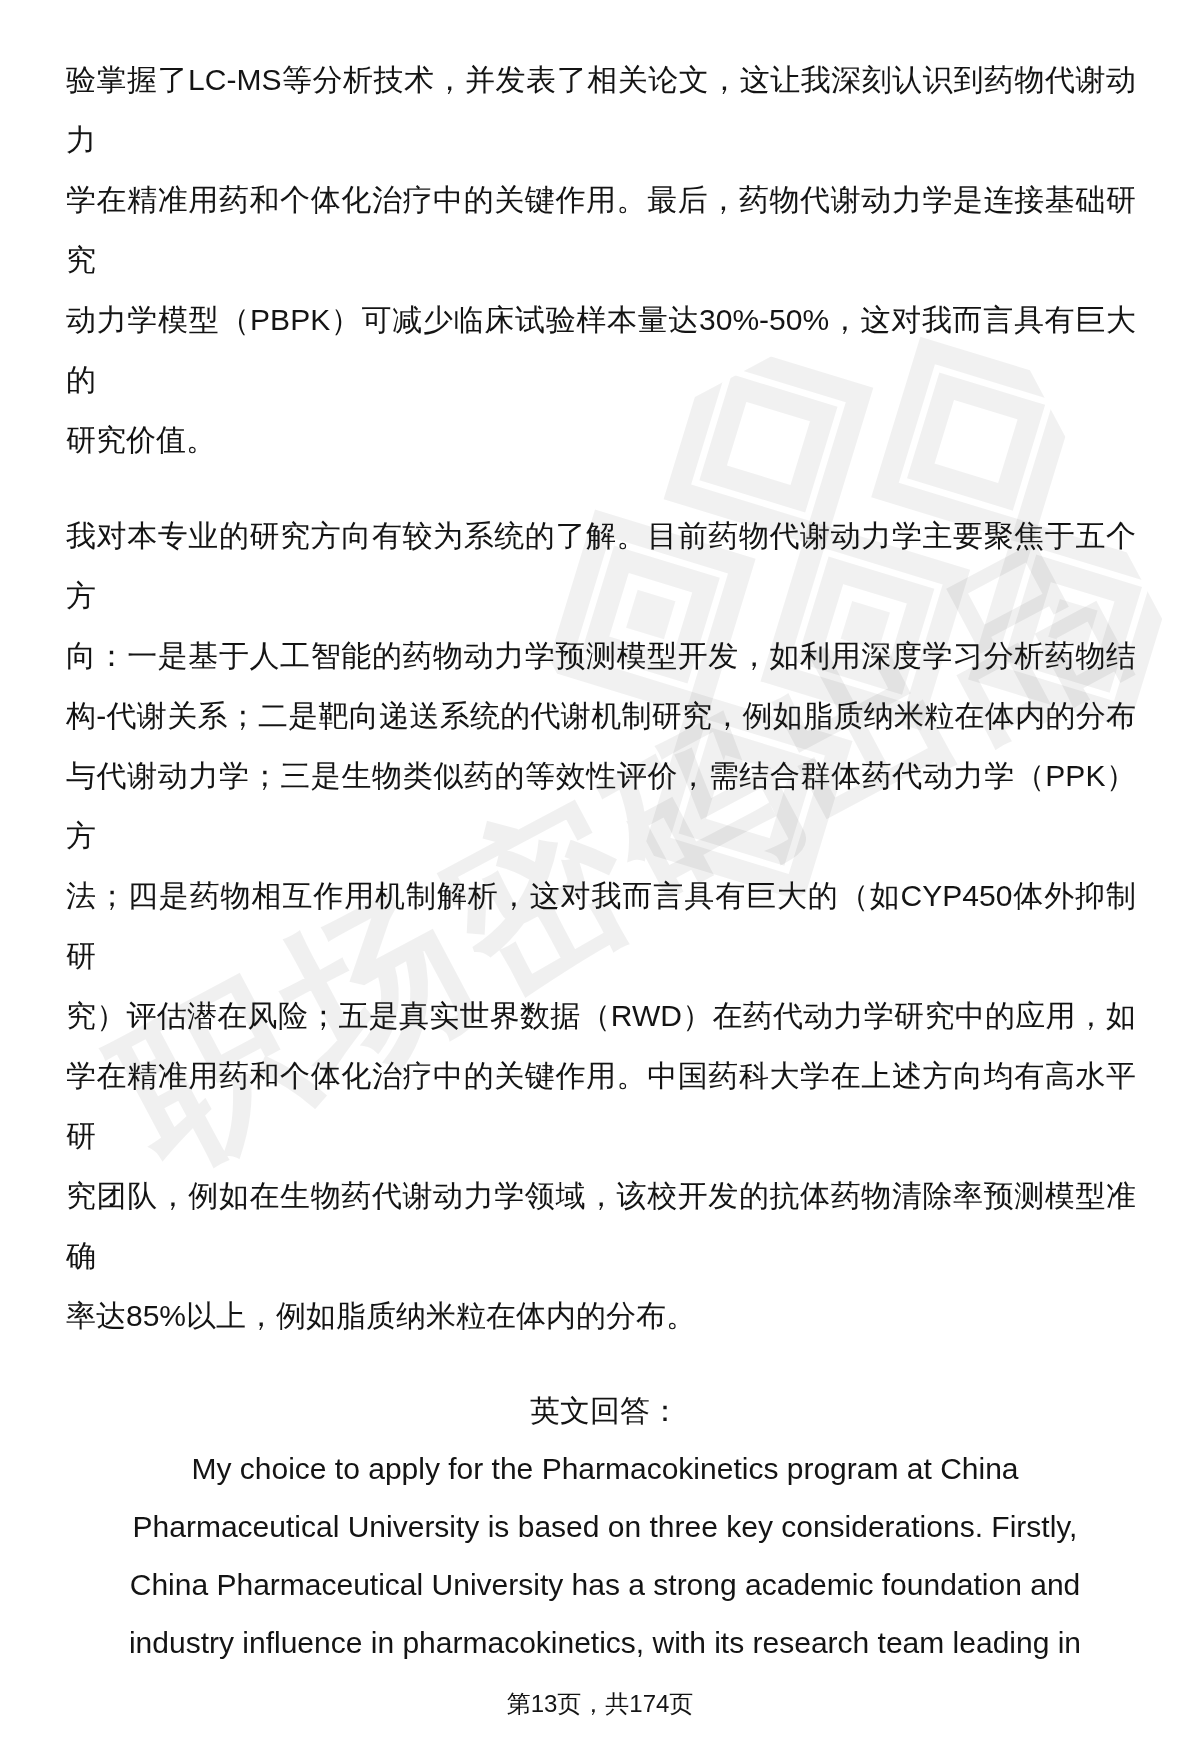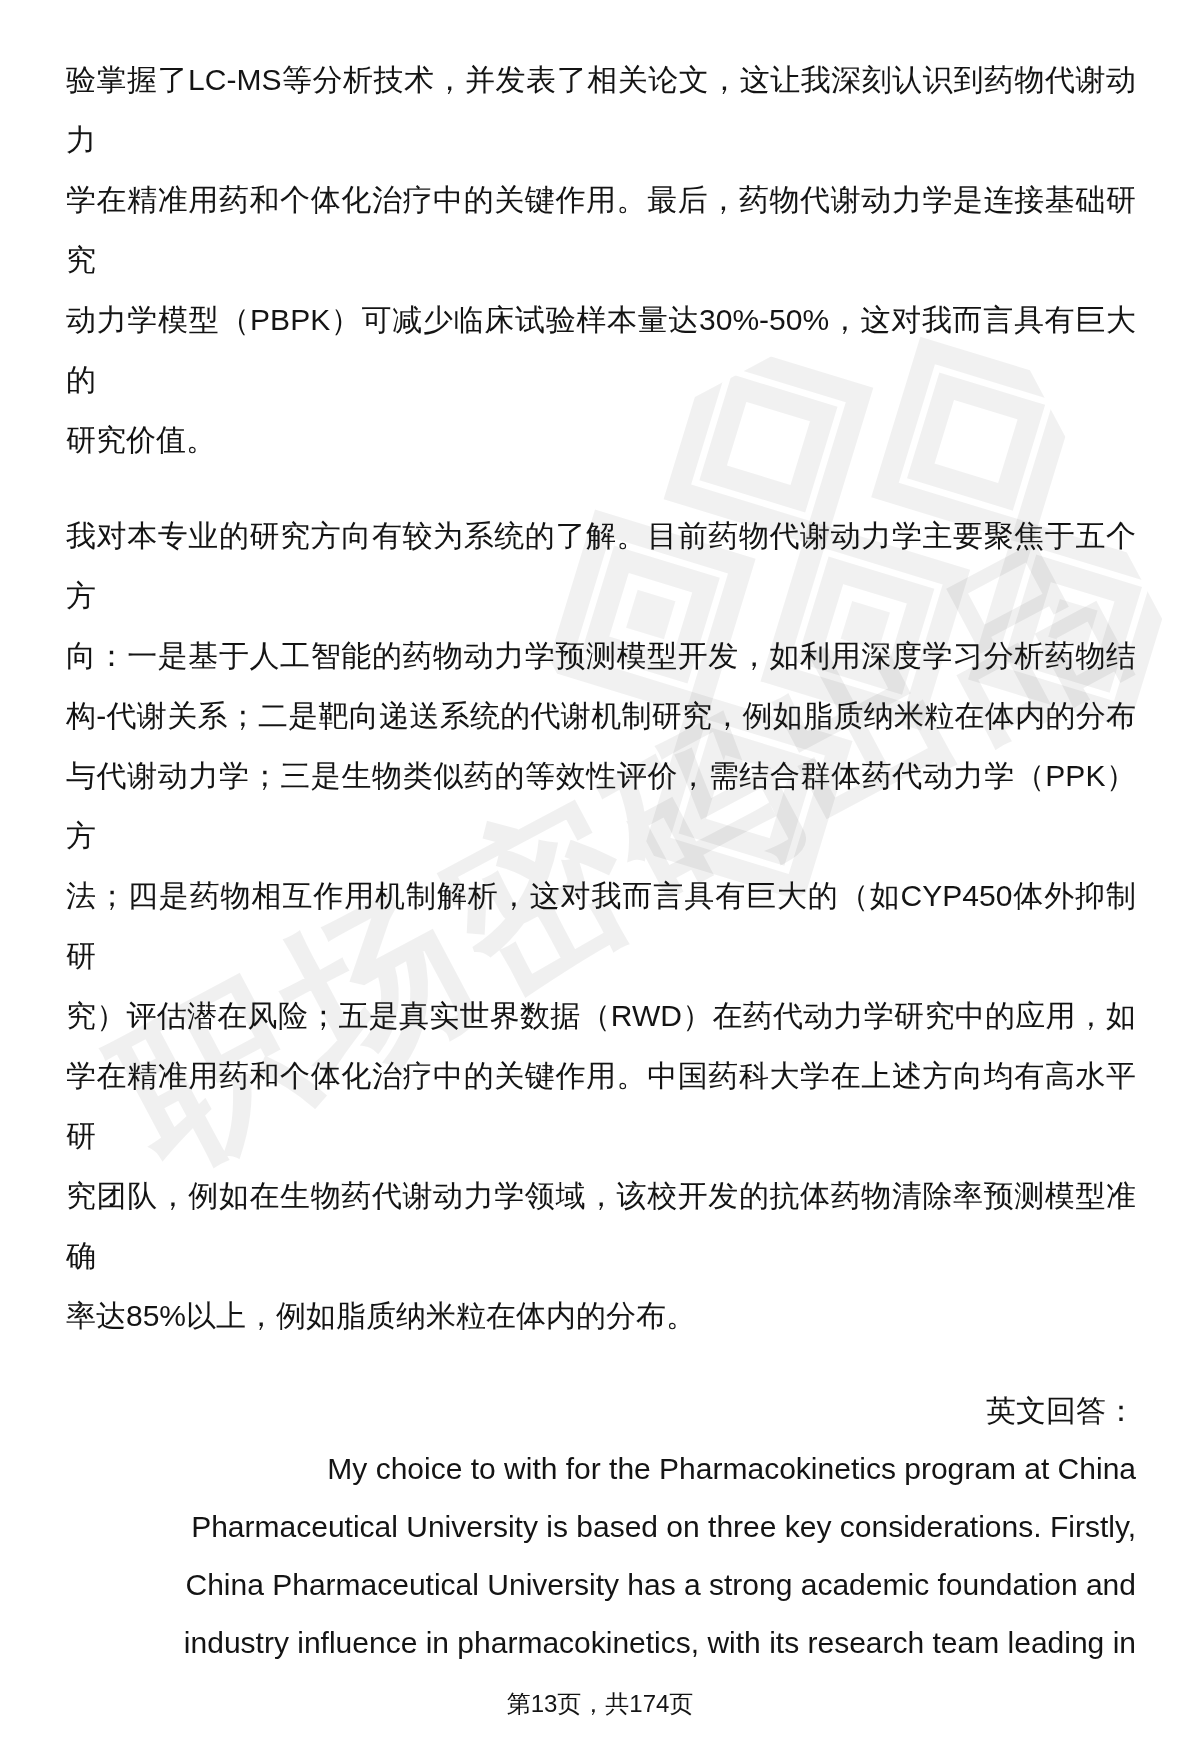--- a/index.html
+++ b/index.html
@@ -62,21 +62,21 @@
     line-height: 60px;
     text-align: justify;
     text-align-last: justify;
   }
   .para.zh .line:last-child {
     text-align: right;
     text-align-last: left;
   }
   .para.en .line {
     line-height: 58px;
-    text-align: right;
+    text-align: center;
     margin-left: 8px;
   }
 
   .footer {
     position: absolute;
     left: 0;
     right: 0;
     top: 1684px;
     z-index: 1;
     text-align: center;
@@ -127,21 +127,21 @@
         <span class="line">构-代谢关系；二是靶向递送系统的代谢机制研究，例如脂质纳米粒在体内的分布</span>
         <span class="line">与代谢动力学；三是生物类似药的等效性评价，需结合群体药代动力学（PPK）方</span>
         <span class="line">法；四是药物相互作用机制解析，这对我而言具有巨大的（如CYP450体外抑制研</span>
         <span class="line">究）评估潜在风险；五是真实世界数据（RWD）在药代动力学研究中的应用，如</span>
         <span class="line">学在精准用药和个体化治疗中的关键作用。中国药科大学在上述方向均有高水平研</span>
         <span class="line">究团队，例如在生物药代谢动力学领域，该校开发的抗体药物清除率预测模型准确</span>
         <span class="line">率达85%以上，例如脂质纳米粒在体内的分布。</span>
       </p>
       <p class="para en">
         <span class="line">英文回答：</span>
-        <span class="line">My choice to with for the Pharmacokinetics program at China</span>
+        <span class="line">My choice to apply for the Pharmacokinetics program at China</span>
         <span class="line">Pharmaceutical University is based on three key considerations. Firstly,</span>
         <span class="line">China Pharmaceutical University has a strong academic foundation and</span>
         <span class="line">industry influence in pharmacokinetics, with its research team leading in</span>
       </p>
     </main>
 
   <div class="footer">第13页，共174页</div>
 
 </div>
 

